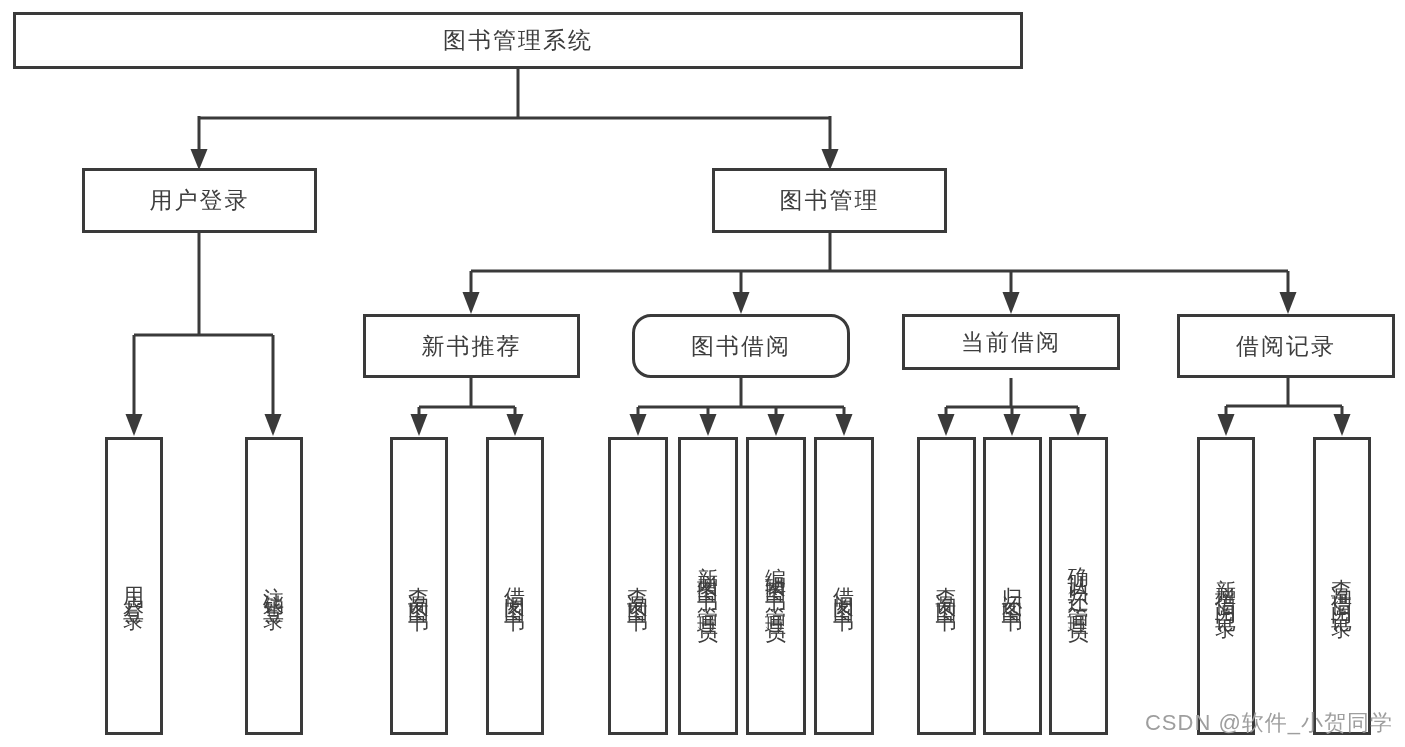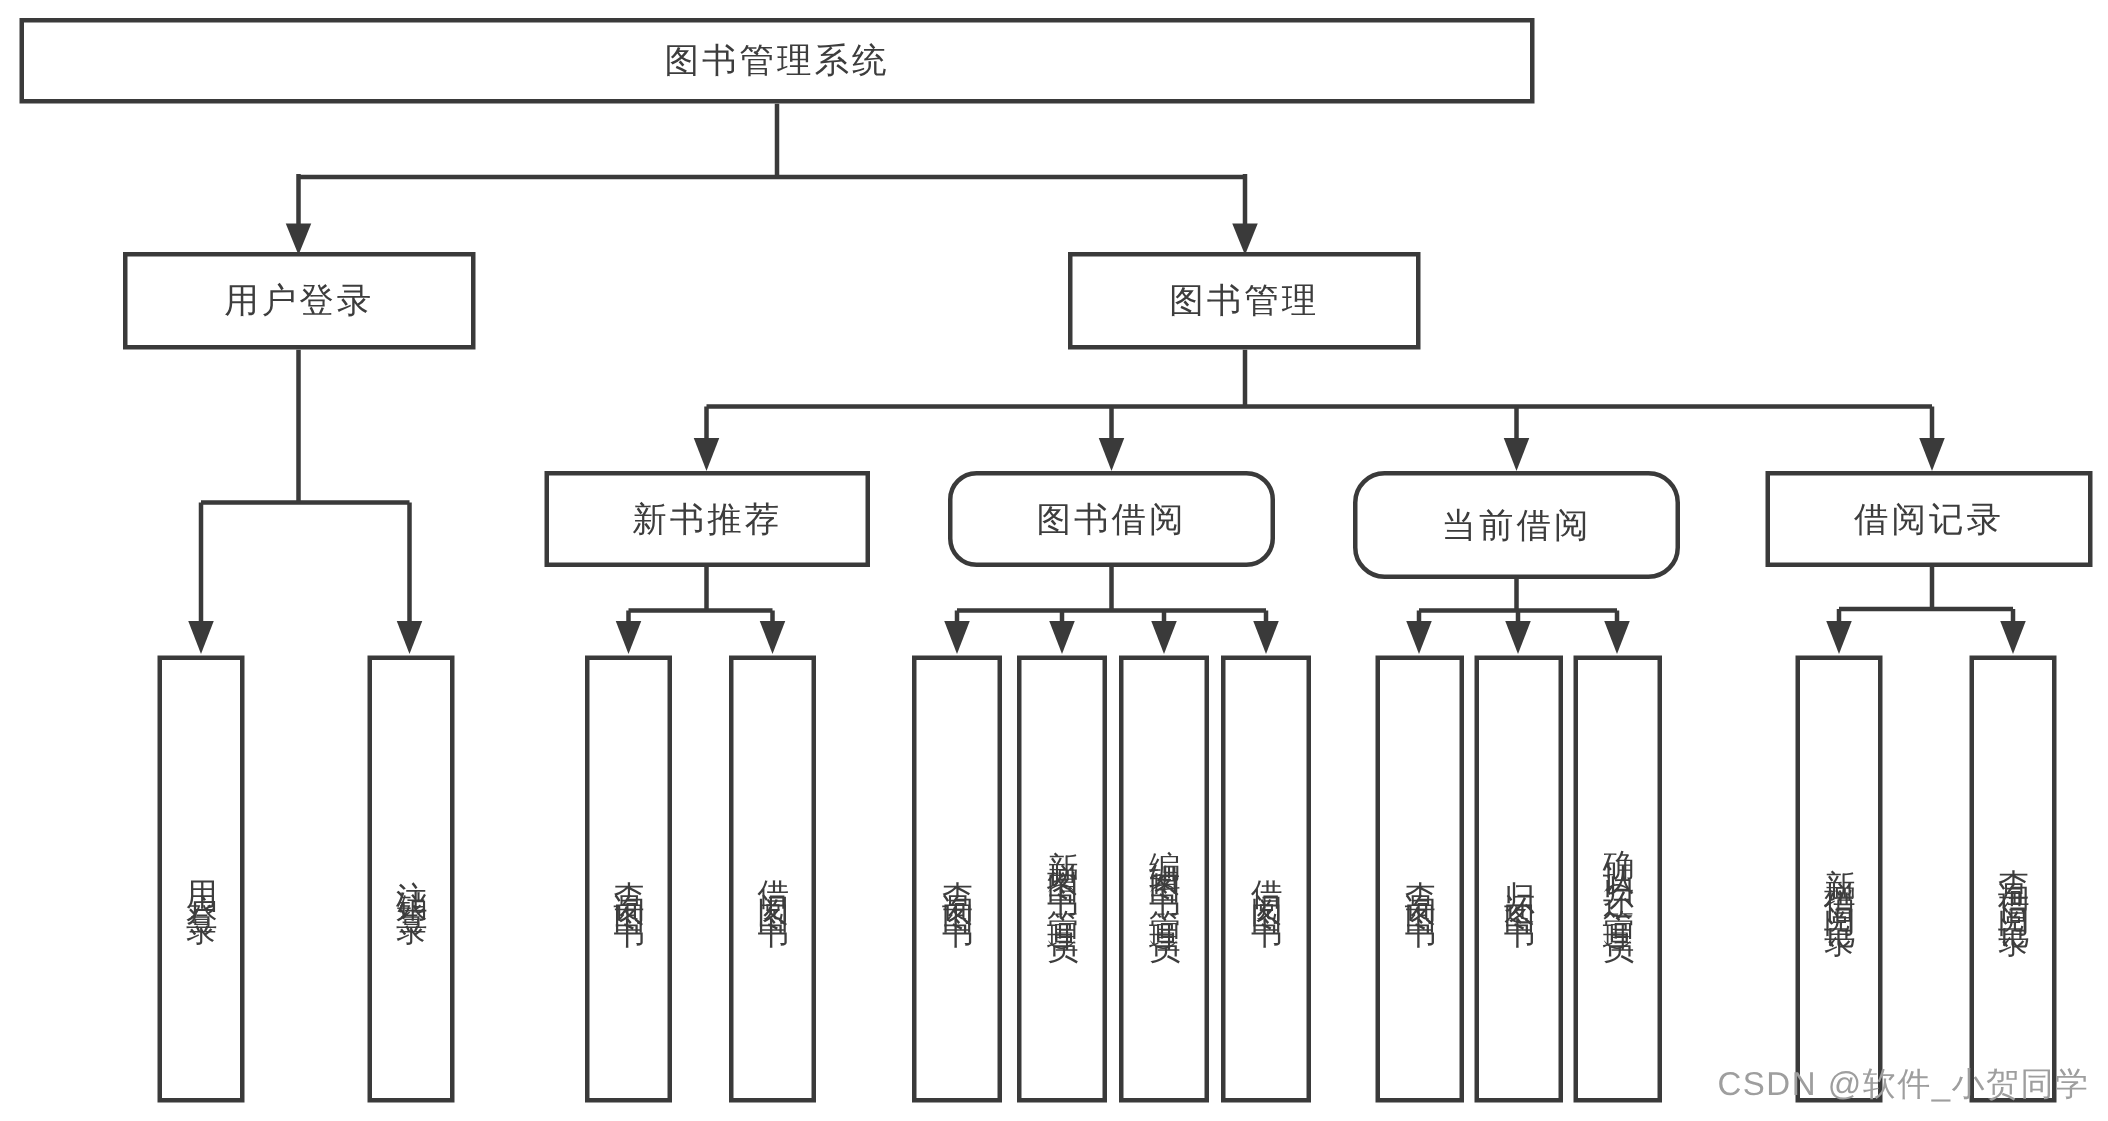--- a/index.html
+++ b/index.html
@@ -115,21 +115,21 @@
     <polygon points="1333.5,414 1350.5,414 1342,436"></polygon>
   </svg>
 
   <div class="node hnode" style="left:13px; top:12px; width:1010px; height:57px;">图书管理系统</div>
 
   <div class="node hnode" style="left:82px; top:168px; width:235px; height:65px;">用户登录</div>
   <div class="node hnode" style="left:712px; top:168px; width:235px; height:65px;">图书管理</div>
 
   <div class="node hnode" style="left:363px; top:314px; width:217px; height:64px;">新书推荐</div>
   <div class="node hnode" style="left:632px; top:314px; width:218px; height:64px;border-radius:19px;">图书借阅</div>
-  <div class="node hnode" style="left:902px; top:314px; width:218px; height:72px;border-radius:21px;">当前借阅</div>
+  <div class="node hnode" style="left:902px; top:314px; width:218px; height:56px;">当前借阅</div>
   <div class="node hnode" style="left:1177px; top:314px; width:218px; height:64px;">借阅记录</div>
 
   <div class="node vnode" style="left:105px;">
     <span class="vtext">用户登录</span>
   </div>
   <div class="node vnode" style="left:245px;">
     <span class="vtext">注销登录</span>
   </div>
 
   <div class="node vnode" style="left:390px;">

